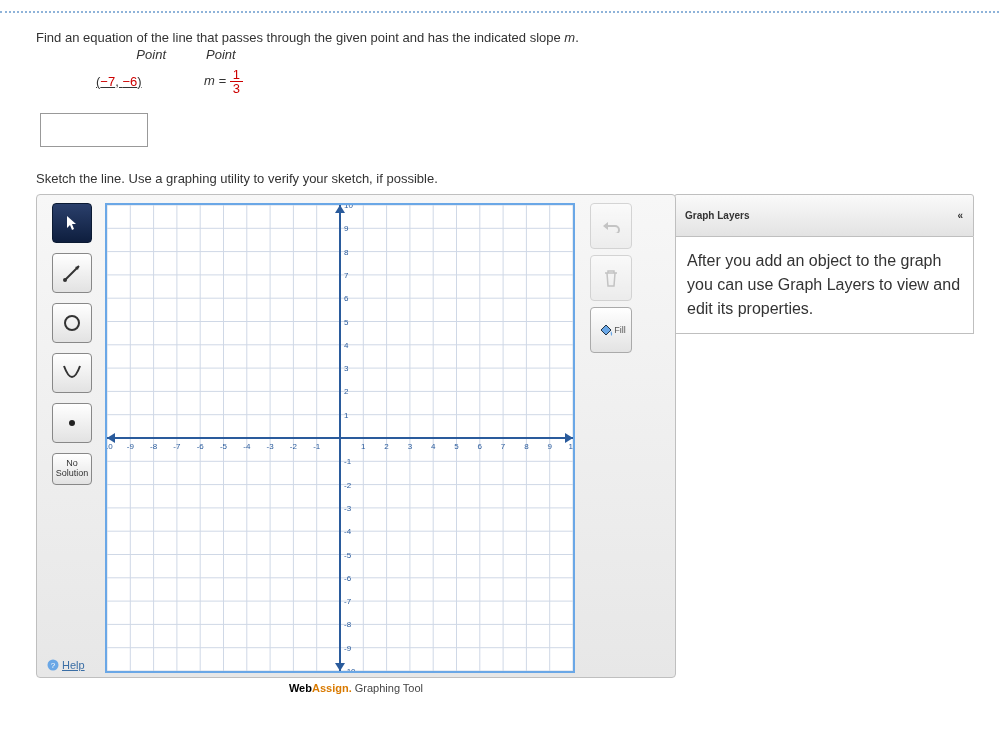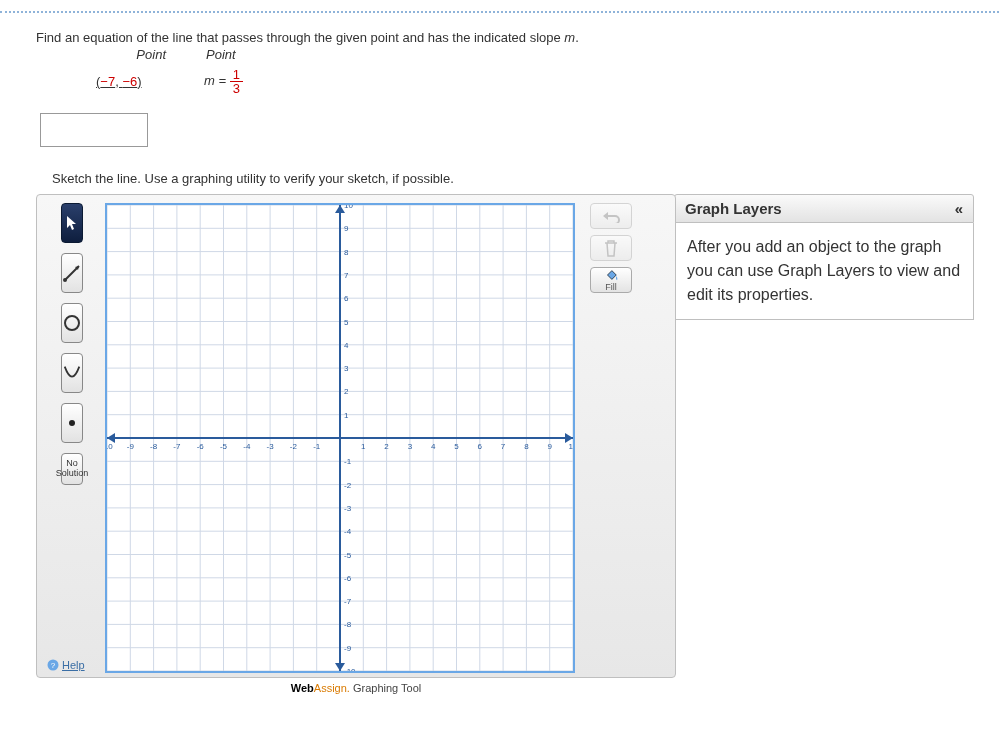--- a/index.html
+++ b/index.html
@@ -45,21 +45,21 @@
     line-height: 1;
   }
   .frac .n { border-bottom: 1px solid #c00; display: block; padding: 0 3px; }
   .frac .d { display: block; padding: 0 3px; }
   .answer-input {
     width: 108px; height: 34px;
     border: 1px solid #999;
     margin: 18px 0 24px 4px;
     background: #fff;
   }
-  .sketch-title { margin: 0 0 8px 16px; }
+  .sketch-title { margin: 0 0 8px 0; }
 
   
   .grapher-shell {
     display: flex;
     gap: 0;
     width: 940px;
   }
   .grapher {
     width: 640px;
     background: linear-gradient(#f7f7f7, #e7e7e7);
@@ -74,21 +74,21 @@
     gap: 6px;
   }
   .toolcol {
     width: 54px;
     display: flex;
     flex-direction: column;
     gap: 10px;
     align-items: center;
   }
   .tool {
-    width: 22px; height: 40px;
+    width: 40px; height: 40px;
     background: linear-gradient(#ffffff,#e2e2e2);
     border: 1px solid #888;
     border-radius: 4px;
     display: flex; align-items: center; justify-content: center;
     cursor: pointer;
   }
   .tool.active {
     background: linear-gradient(#2a3f6b,#0e1e3e);
     border-color: #0b1a33;
   }
@@ -108,25 +108,25 @@
     border: 2px solid #6aa7e6;
   }
   .sidecol {
     width: 60px;
     display: flex;
     flex-direction: column;
     gap: 6px;
     align-items: center;
   }
   .sidebtn {
-    width: 42px; height: 26px;
+    width: 42px; height: 46px;
     background: linear-gradient(#ffffff,#e3e3e3);
     border: 1px solid #aaa;
     border-radius: 4px;
-    display: flex; flex-direction: column;
+    display: flex; flex-direction: row;
     align-items: center; justify-content: center;
     font-size: 9px; color: #555;
     cursor: pointer;
   }
   .sidebtn.dim { opacity: .45; cursor: default; }
   .sidebtn svg { display: block; }
   .help-link {
     position: absolute;
     left: 10px;
     bottom: 6px;
@@ -138,34 +138,34 @@
     gap: 3px;
   }
   .footer-brand {
     text-align: center;
     font-size: 11px;
     color: #444;
     margin-top: 4px;
     width: 640px;
   }
   .footer-brand b { color: #000; }
-  .footer-brand .assign { color: #d97a00; font-weight: normal; }
+  .footer-brand .assign { color: #d97a00; font-weight: bold; }
 
   
   .layers {
     width: 300px;
     margin-left: -2px;
   }
   .layers-head {
     background: linear-gradient(#fafafa,#e3e3e3);
     border: 1px solid #bfbfbf;
     border-radius: 3px 3px 0 0;
-    padding: 5px 10px;
+    padding: 15px 10px;
     font-weight: bold;
-    font-size: 15px;
+    font-size: 10px;
     display: flex;
     justify-content: space-between;
     align-items: center;
   }
   .layers-body {
     border: 1px solid #bfbfbf;
     border-top: none;
     background: #fff;
     padding: 12px;
     font-size: 16px;

